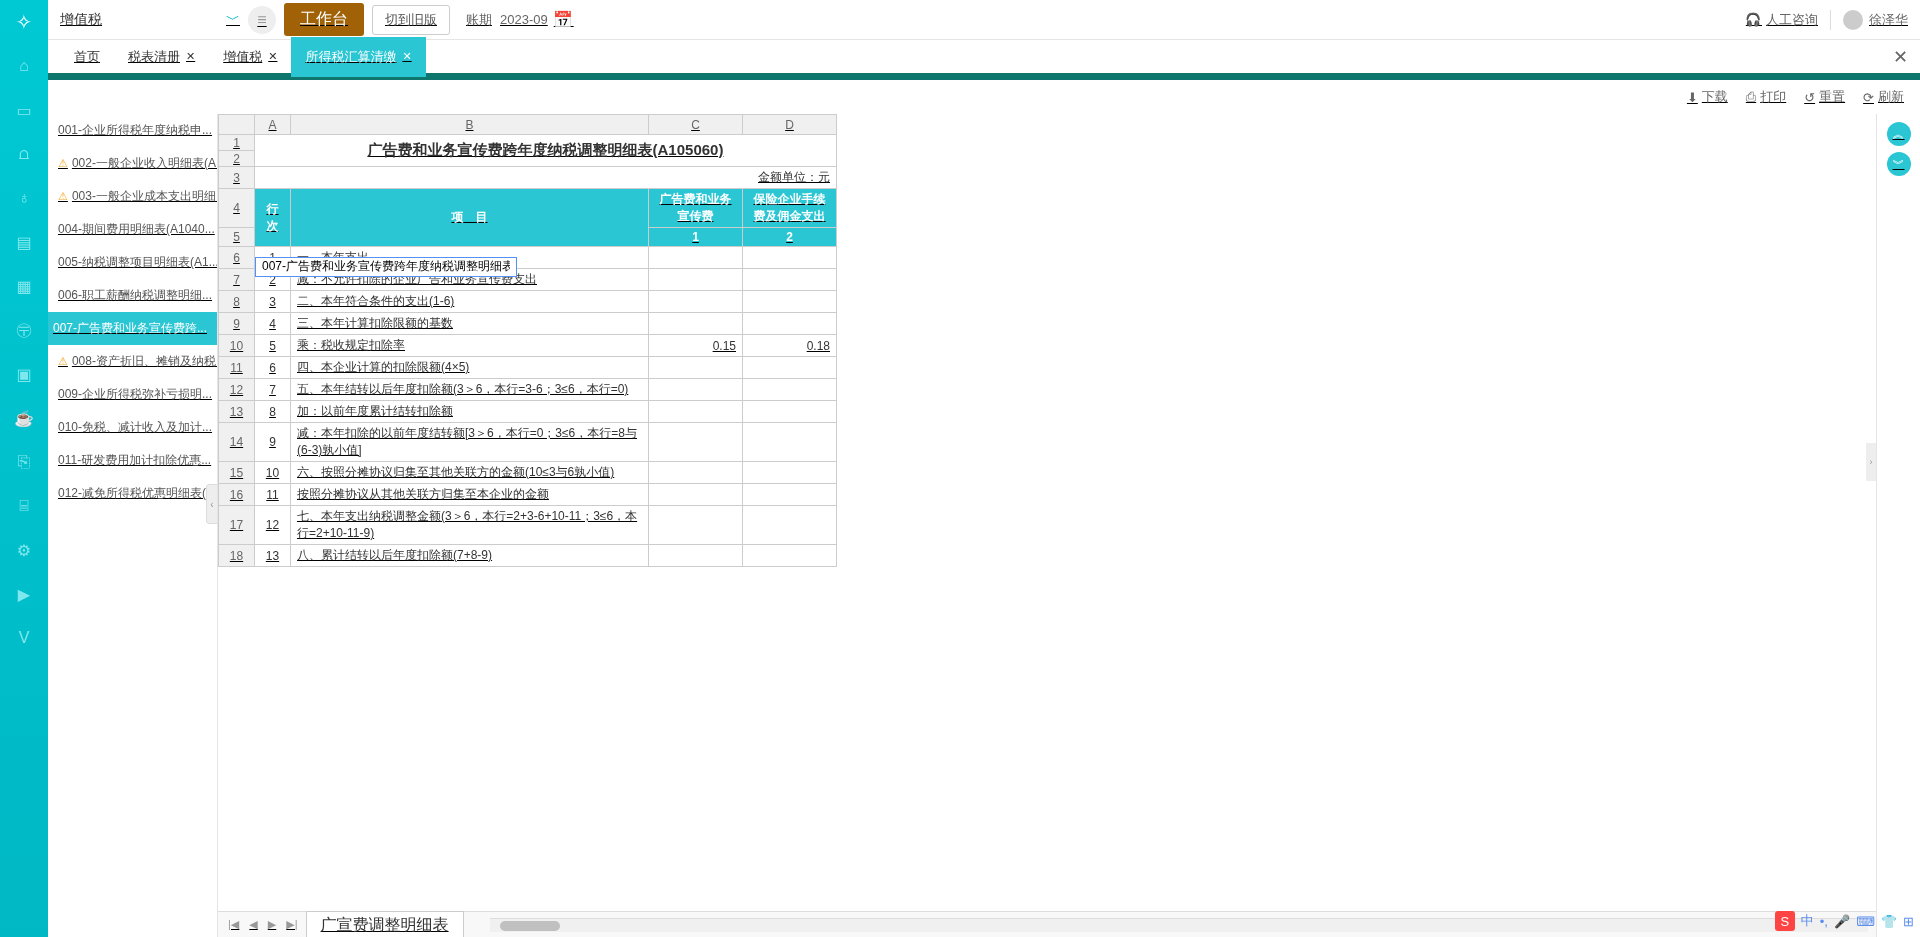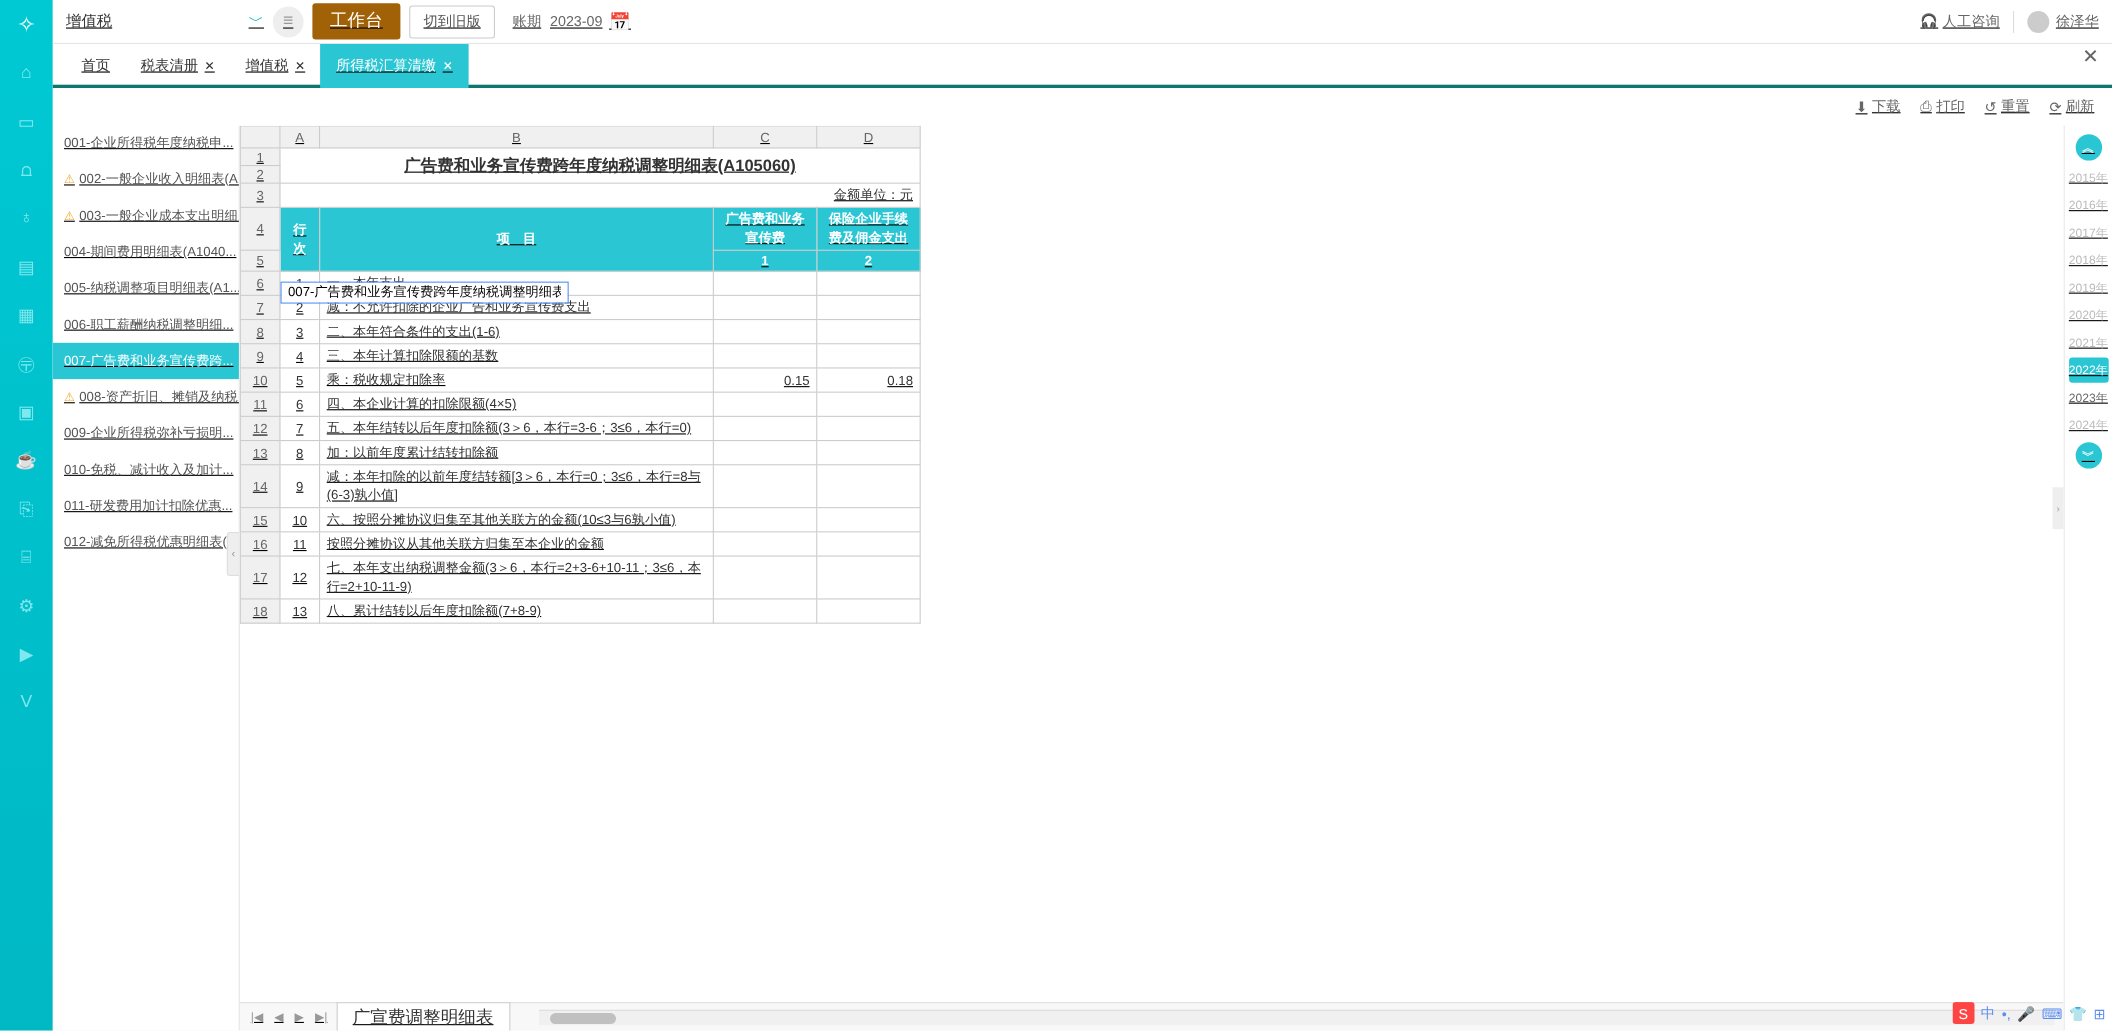--- a/index.html
+++ b/index.html
@@ -17,34 +17,34 @@
 .btn-primary { background: #a16207; color: #fff; border: none; padding: 6px 16px; border-radius: 3px; font-size: 16px; cursor: pointer; }
 .btn-outline { background: #fff; border: 1px solid #ccc; padding: 5px 12px; border-radius: 3px; font-size: 13px; cursor: pointer; margin-left: 8px; color: #555; }
 .period-label { margin-left: 16px; font-size: 13px; color: #666; }
 .period-value { font-size: 13px; color: #666; margin-left: 8px; text-align: right; }
 .cal-icon { margin-left: 6px; color: #2bc6d3; cursor: pointer; }
 .spacer { flex: 1; }
 .help-link { display: flex; align-items: center; font-size: 13px; color: #666; cursor: pointer; gap: 4px; }
 .divider-v { width: 1px; height: 20px; background: #ddd; margin: 0 12px; }
 .user { display: flex; align-items: center; gap: 6px; font-size: 13px; color: #666; cursor: pointer; }
 .avatar { width: 20px; height: 20px; border-radius: 50%; background: #ccc; }
-.tabs-row { height: 40px; display: flex; align-items: flex-start; border-bottom: 3px solid #0f766e; padding: 0 12px; position: relative; }
+.tabs-row { height: 40px; display: flex; align-items: center; border-bottom: 7px solid #0f766e; padding: 0 12px; position: relative; }
 .tab { padding: 0 14px; height: 40px; display: flex; align-items: center; font-size: 13px; color: #333; cursor: pointer; position: relative; }
 .tab.active { background: #2bc6d3; color: #fff; }
 .tab .close { margin-left: 6px; font-size: 11px; cursor: pointer; }
 .close-all { position: absolute; right: 12px; font-size: 18px; color: #666; cursor: pointer; }
 .content { flex: 1; display: flex; flex-direction: column; overflow: hidden; }
 .warning-bar { padding: 8px 16px; display: flex; align-items: flex-start; }
 .warning-text { color: #e8523f; font-size: 12px; line-height: 1.6; max-width: 650px; }
 .action-links { margin-left: auto; display: flex; gap: 18px; align-items: center; }
 .action-link { font-size: 13px; color: #666; cursor: pointer; display: flex; align-items: center; gap: 4px; }
 .body-area { flex: 1; display: flex; overflow: hidden; position: relative; }
 .form-list { width: 170px; border-right: 1px solid #e5e5e5; overflow-y: auto; position: relative; }
 .form-item { padding: 8px 10px; font-size: 12px; color: #555; cursor: pointer; white-space: nowrap; overflow: hidden; text-overflow: ellipsis; display: flex; align-items: center; gap: 4px; }
-.form-item.active { background: #2bc6d3; color: #fff; }
+.form-item.active { background: #2bc6d3; color: #fff; justify-content: flex-end; }
 .form-item .warn-icon { color: #f5a623; font-size: 11px; flex-shrink: 0; }
 .collapse-handle { position: absolute; right: -1px; top: 45%; width: 12px; height: 40px; background: #eee; border: 1px solid #ddd; cursor: pointer; display: flex; align-items: center; justify-content: center; font-size: 10px; color: #999; border-radius: 3px 0 0 3px; z-index: 5; }
 .spreadsheet { flex: 1; display: flex; flex-direction: column; overflow: hidden; }
 .cell-input { flex: 1; border: none; padding: 2px 6px; font-size: 12px; outline: 1px solid #5292f7; background: #fff; margin-left: 38px; height: 18px; max-width: 260px; }
 .grid-wrap { flex: 1; overflow: auto; position: relative; background: #fff; }
 table.sheet { border-collapse: collapse; font-size: 12px; }
 table.sheet th, table.sheet td { border: 1px solid #ccc; }
 table.sheet th { background: #f0f0f0; font-weight: normal; color: #666; text-align: center; }
 .col-head { height: 20px; }
 .row-head { width: 36px; text-align: center; background: #f0f0f0; color: #666; }
@@ -350,32 +350,20 @@
             <div class="scroll-track-h" style="flex:1; margin-left:20px;">
               <div class="scroll-thumb-h"></div>
             </div>
           </div>
         </div>
 
         <div class="expand-handle" style="left:auto; right:44px;">›</div>
 
         <div class="year-panel">
           <div class="year-arrow">︽</div>
-          <div id="years-container" style="display:flex;flex-direction:column;gap:2px;align-items:center">
-              <div class="year-btn">2015年</div>
-              <div class="year-btn">2016年</div>
-              <div class="year-btn">2017年</div>
-              <div class="year-btn">2018年</div>
-              <div class="year-btn">2019年</div>
-              <div class="year-btn">2020年</div>
-              <div class="year-btn">2021年</div>
-              <div class="year-btn active">2022年</div>
-              <div class="year-btn available">2023年</div>
-              <div class="year-btn">2024年</div>
-            </div>
           <div class="year-arrow">︾</div>
         </div>
       </div>
     </div>
   </div>
 </div>
 
 <div class="ime-bar">
   <div class="ime-icon" style="background:#f44;color:#fff">S</div>
   <span style="color:#5b8def">中</span>

